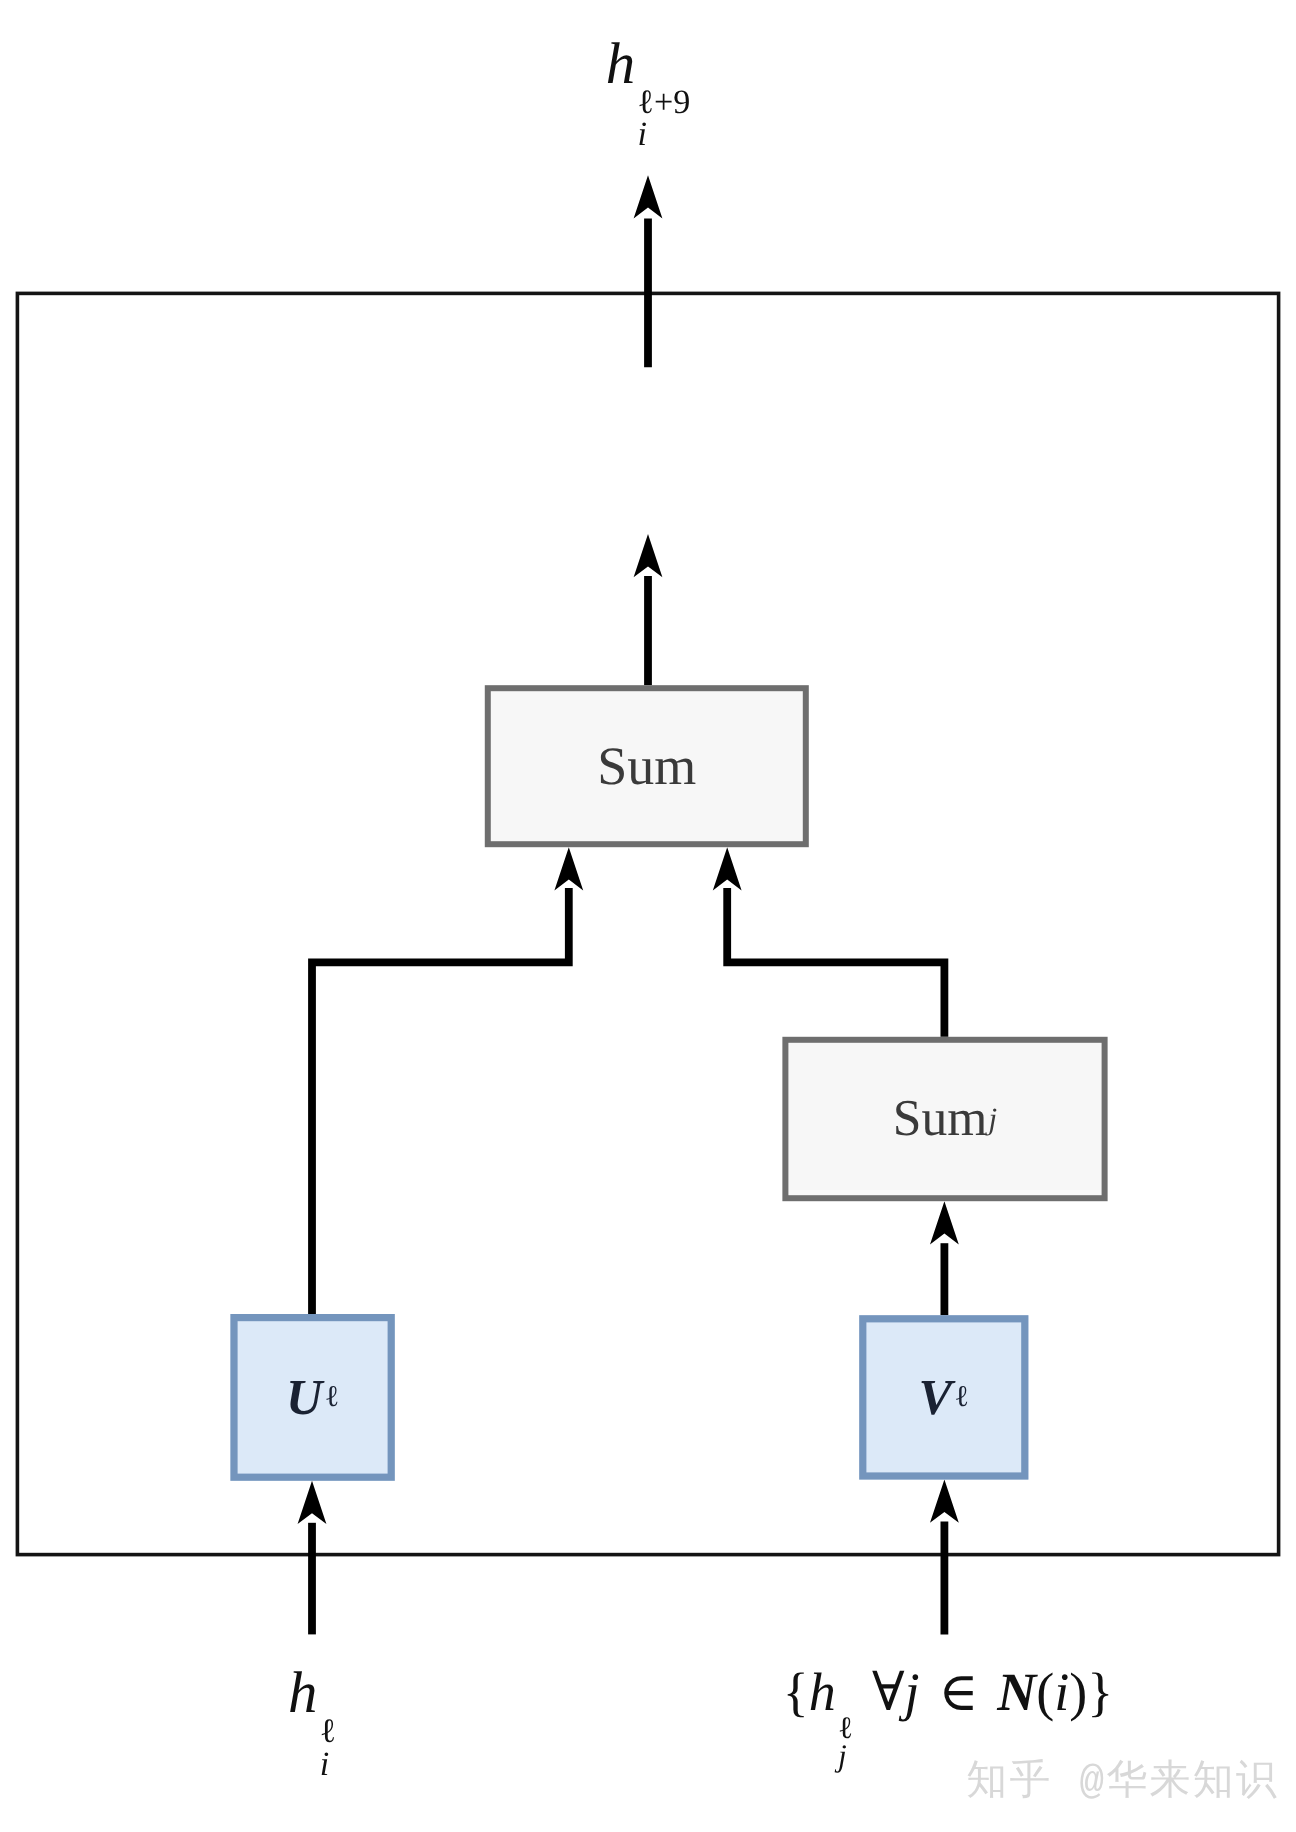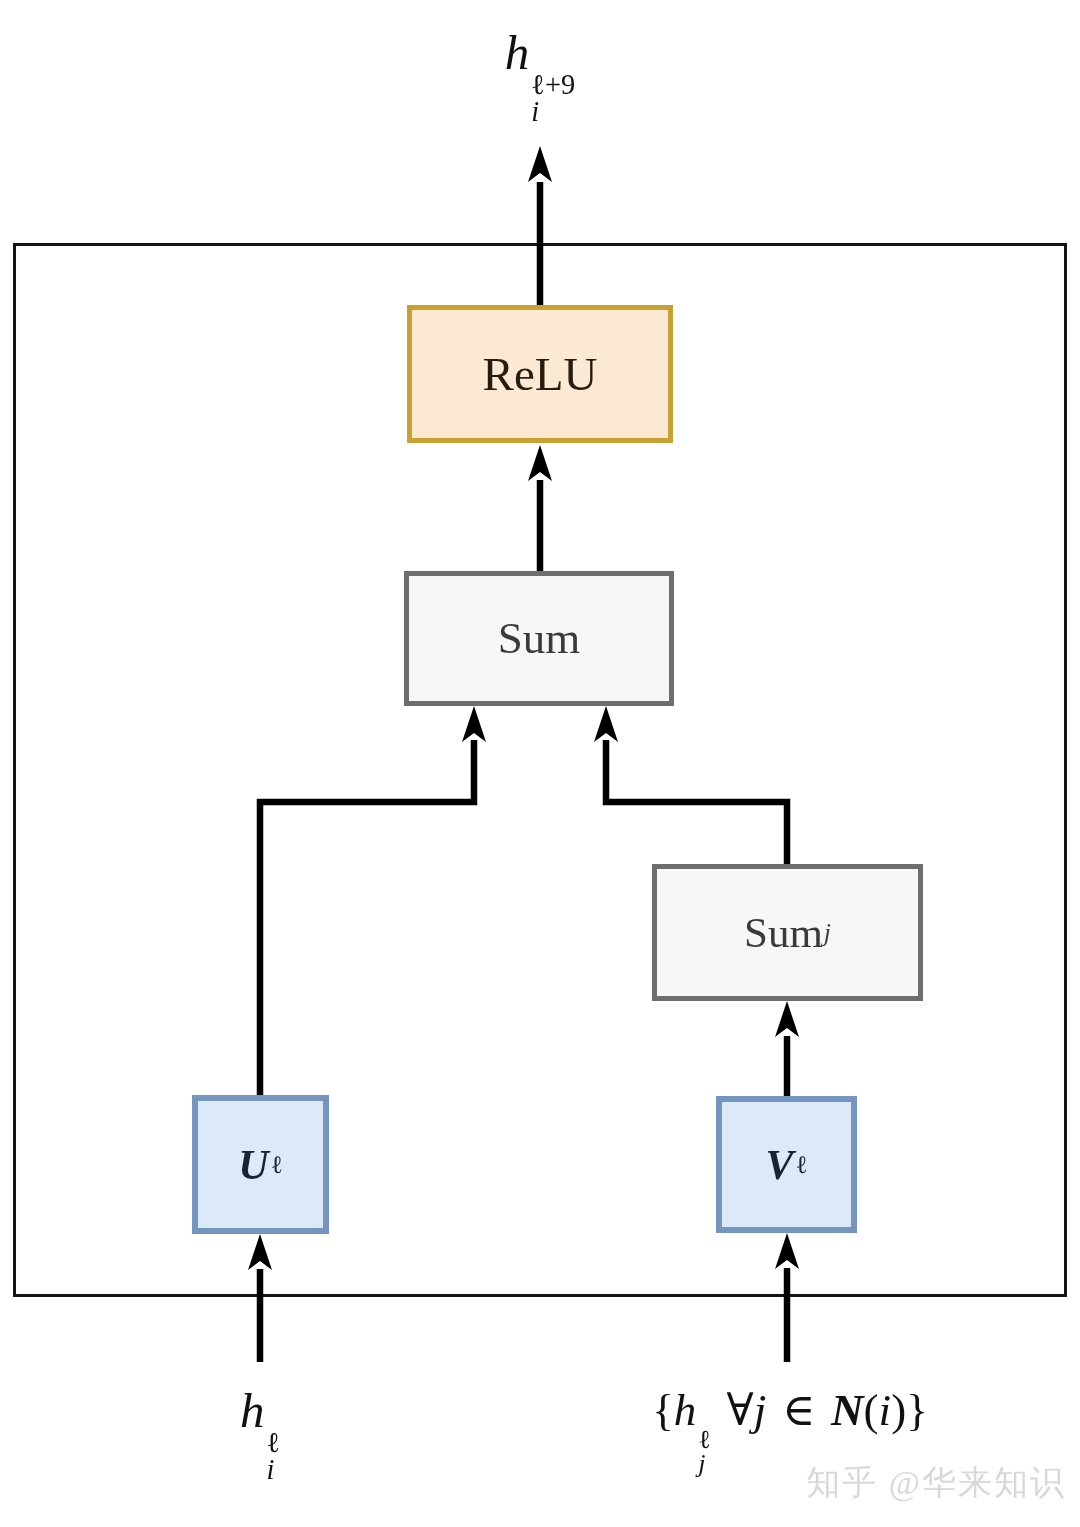--- a/index.html
+++ b/index.html
@@ -60,21 +60,21 @@
   .msup{font-size:0.60em;vertical-align:0.55em;font-weight:normal;margin-left:2px;}
   .msub{font-size:0.60em;vertical-align:-0.35em;font-style:italic;margin-left:1px;}
   .mlabel{position:absolute;text-align:center;line-height:1;}
   .top-label{left:430px;top:28px;width:220px;font-size:49px;}
   .bl-label{left:160px;top:1386px;width:200px;font-size:49px;}
   .br-label{left:580px;top:1388px;width:420px;font-size:45px;white-space:nowrap;}
   .br-label .sp{display:inline-block;width:0.35em;}
   .br-label .nscript{font-style:italic;font-weight:bold;}
   .watermark{
     position:absolute;right:14px;top:1460px;font-size:34px;letter-spacing:2px;
-    color:var(--watermark);font-family:Liberation Serif, serif;
+    color:var(--watermark);font-family:Liberation Mono, monospace;
     text-shadow:1px 1px 0 #ffffff;
   }
 </style>
 </head>
 <body>
 
 <div class="canvas">
 
   <div class="outer-box"></div>
 
@@ -102,23 +102,20 @@
     <polygon points="787,1233 799,1269 787,1260 775,1269"></polygon>
   </svg>
 
   <div class="mlabel top-label">
     <span class="mi">h</span><span class="mstack">
         <span class="sup">ℓ+9</span>
         <span class="sub">i</span>
       </span>
   </div>
 
-  <div class="box relu">
-    <span>ReLU</span>
-  </div>
 
   <div class="box sum">
     <span>Sum</span>
   </div>
 
   <div class="box sumj">
     <span>Sum</span>
       <span class="msub">j</span>
   </div>
 

